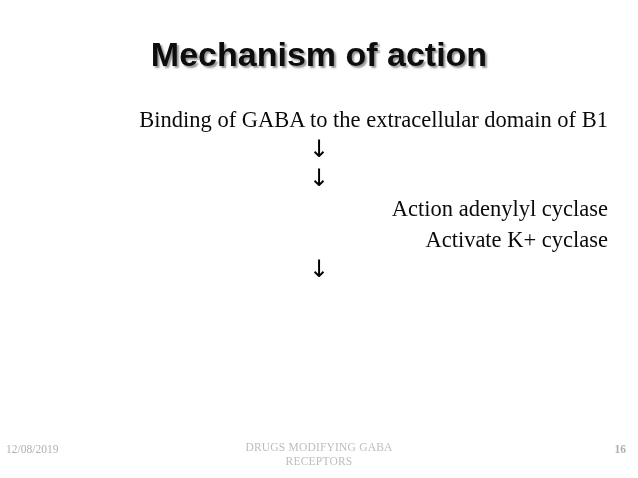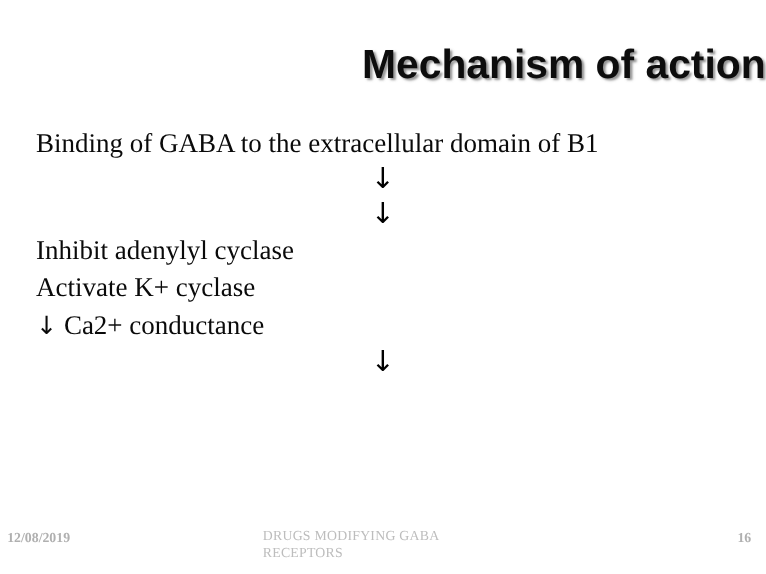--- a/index.html
+++ b/index.html
@@ -22,21 +22,21 @@
     inset: 0;
     background: #ffffff;
   }
 
   
   .slide-title {
     position: absolute;
     left: 0;
     right: 0;
     top: 34px;
-    text-align: right;
+    text-align: center;
     font-family: "Liberation Sans", "DejaVu Sans", sans-serif;
     font-weight: bold;
     font-size: 34px;
     line-height: 40px;
     letter-spacing: 0px;
     color: #0d0d0d;
     text-shadow: 2px 2px 2px rgba(110,110,110,0.75);
     white-space: nowrap;
   }
 
@@ -47,21 +47,21 @@
     right: 30px;
     top: 104px;
     text-align: center;
     font-size: 22.5px;
     line-height: 31px;
     color: #0a0a0a;
   }
 
   .flow-line {
     display: block;
-    text-align: left;
+    text-align: right;
     white-space: normal;
   }
 
   .flow-line.wrap {
     padding: 0 10px;
   }
 
   .arrow-line {
     display: block;
     text-align: center;
@@ -100,29 +100,28 @@
     color: #b3b3b3;
     font-size: 11.5px;
     line-height: 14px;
   }
   .footer-date {
     position: absolute;
     left: 6px;
     top: 8px;
     color: #b0b0b0;
     white-space: nowrap;
-    font-weight: bold;
   }
   .footer-center {
     position: absolute;
     left: 50%;
     transform: translateX(-50%);
     top: 6px;
     width: 200px;
-    text-align: left;
+    text-align: center;
     color: #bdbdbd;
     letter-spacing: 0.2px;
   }
   .footer-page {
     position: absolute;
     right: 12px;
     top: 8px;
     color: #b0b0b0;
     font-weight: bold;
   }
@@ -136,25 +135,24 @@
 
   <div class="body-block">
 
     <span class="flow-line">Binding of GABA to the extracellular domain of B1</span>
 
     <span class="arrow-line">↓</span>
 
 
     <span class="arrow-line">↓</span>
 
-    <span class="flow-line">Inhibit adenylyl cyclase</span>
+    <span class="flow-line">Action adenylyl cyclase</span>
 
     <span class="flow-line">Activate K+ cyclase</span>
 
-    <span class="flow-line"><span class="inline-arrow">↓</span><span> Ca2+ conductance</span></span>
 
     <span class="arrow-line">↓</span>
 
 
   </div>
 
   <div class="footer">
     <span class="footer-date">12/08/2019</span>
     <span class="footer-center">DRUGS MODIFYING GABA RECEPTORS</span>
     <span class="footer-page">16</span>

